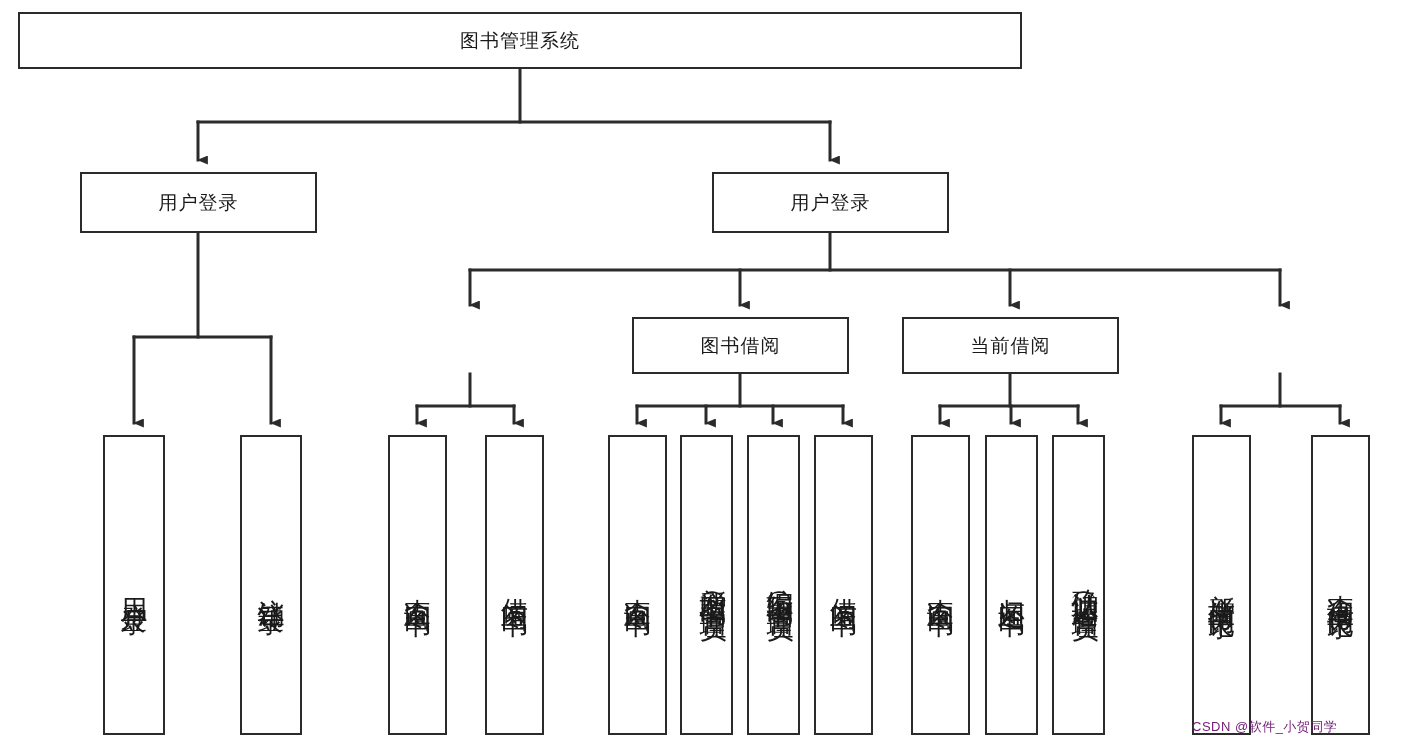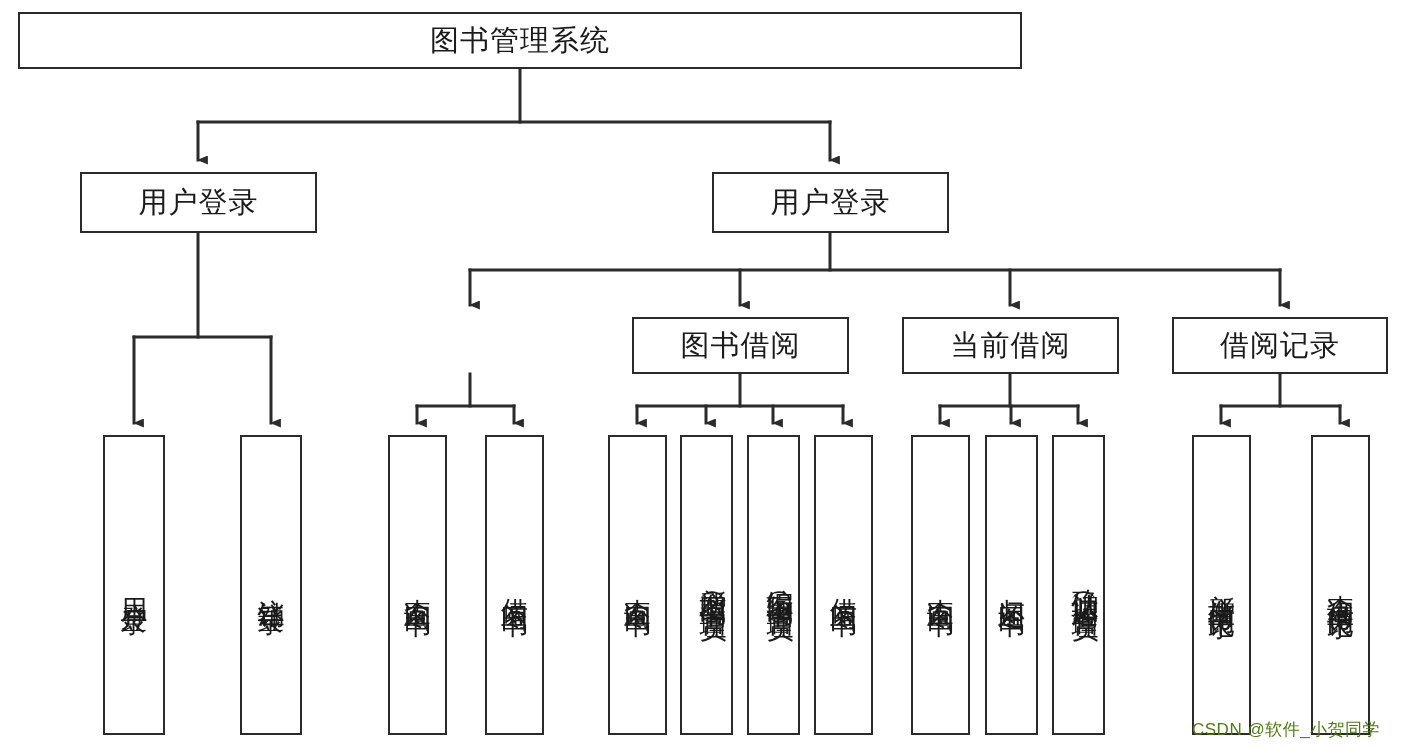--- a/index.html
+++ b/index.html
@@ -29,43 +29,43 @@
     position: absolute;
     box-sizing: border-box;
     background: #ffffff;
     border: 2px solid #2b2b2b;
     display: flex;
     align-items: center;
     justify-content: center;
     color: #1a1a1a;
   }
   .node.horiz {
-    font-size: 29px;
+    font-size: 19px;
     letter-spacing: 1px;
   }
   .node.vert {
     writing-mode: vertical-rl;
     text-orientation: upright;
     font-size: 27px;
     letter-spacing: 4px;
     padding-top: 6px;
     padding-bottom: 6px;
   }
   .node.vert.topalign {
     align-items: flex-start;
     justify-content: center;
   }
   .node-label {
     display: block;
     white-space: nowrap;
   }
   .watermark {
     position: absolute;
-    font-size: 17px;
-    color: #4d7c0f;
+    font-size: 13px;
+    color: #701a75;
     white-space: nowrap;
     letter-spacing: 0.5px;
   }
 </style>
 </head>
 <body>
 
 <div id="canvas">
 
   <svg id="connectors" viewBox="0 0 1405 747" xmlns="http://www.w3.org/2000/svg">
@@ -128,23 +128,20 @@
   <div class="node horiz" style="left:712px; top:172px; width:237px; height:61px;">
     <span class="node-label">用户登录</span>
   </div>
 
   <div class="node horiz" style="left:632px; top:317px; width:217px; height:57px;">
     <span class="node-label">图书借阅</span>
   </div>
   <div class="node horiz" style="left:902px; top:317px; width:217px; height:57px;">
     <span class="node-label">当前借阅</span>
   </div>
-  <div class="node horiz" style="left:1172px; top:317px; width:216px; height:57px;">
-    <span class="node-label">借阅记录</span>
-  </div>
 
   <div class="node vert" style="left:103px; top:435px; width:62px; height:300px;">
     <span class="node-label">用户登录</span>
   </div>
   <div class="node vert" style="left:240px; top:435px; width:62px; height:300px;">
     <span class="node-label">注销登录</span>
   </div>
   <div class="node vert" style="left:388px; top:435px; width:59px; height:300px;">
     <span class="node-label">查询图书</span>
   </div>

